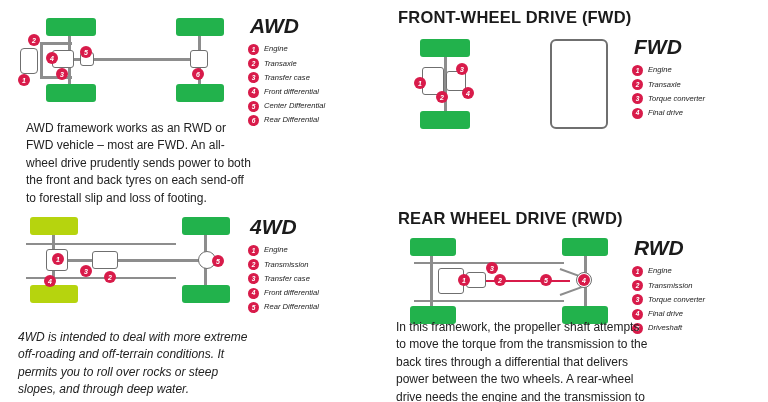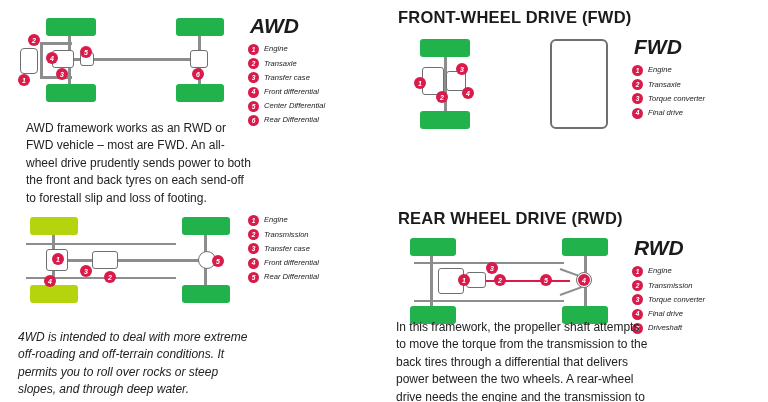--- a/index.html
+++ b/index.html
@@ -196,20 +196,21 @@
         <div class="blk" style="left:76px;top:38px;width:26px;height:18px;border-radius:3px;"></div>
         <div class="blk" style="left:182px;top:38px;width:18px;height:18px;border-radius:50%;"></div>
         <div class="dot" style="left:36px;top:40px;">1</div>
         <div class="dot" style="left:88px;top:58px;">2</div>
         <div class="dot" style="left:64px;top:52px;">3</div>
         <div class="dot" style="left:28px;top:62px;">4</div>
         <div class="dot" style="left:196px;top:42px;">5</div>
       </div>
 
       <div class="legend">
+        <div class="legend-title">4WD</div>
         <ul>
           <li>
               <span class="num">1</span>
               <span>Engine</span>
             </li>
           <li>
               <span class="num">2</span>
               <span>Transmission</span>
             </li>
           <li>

